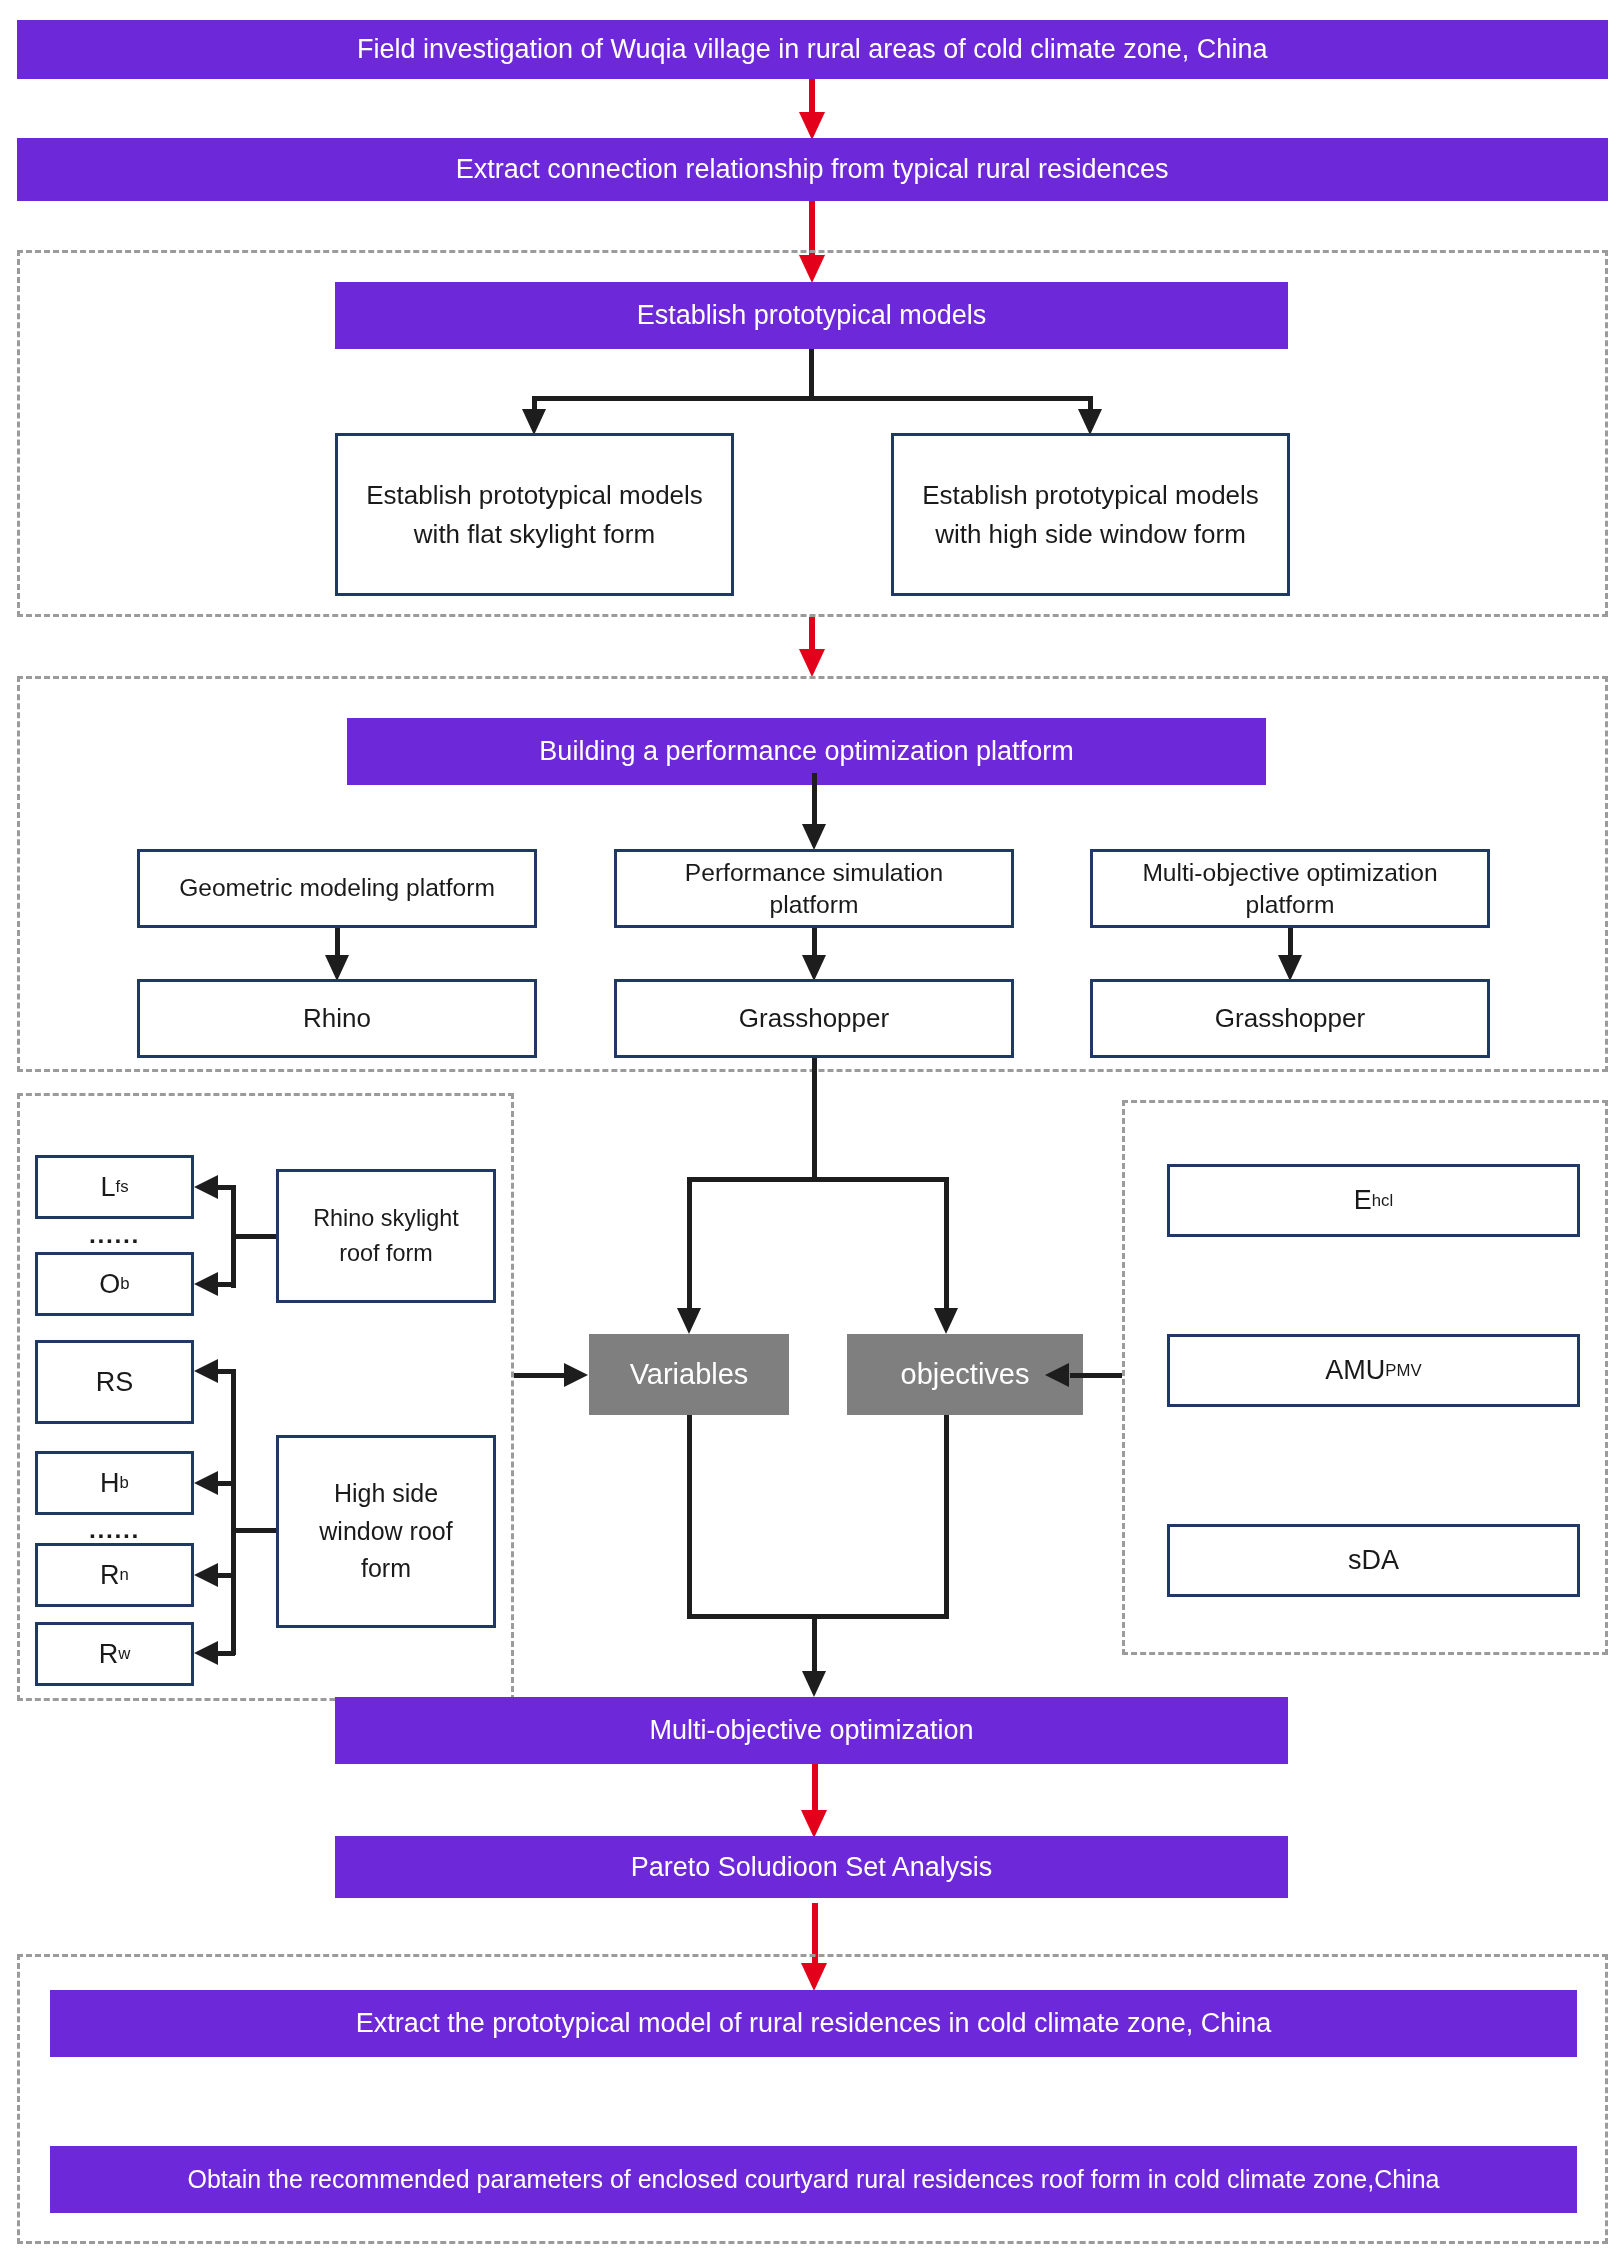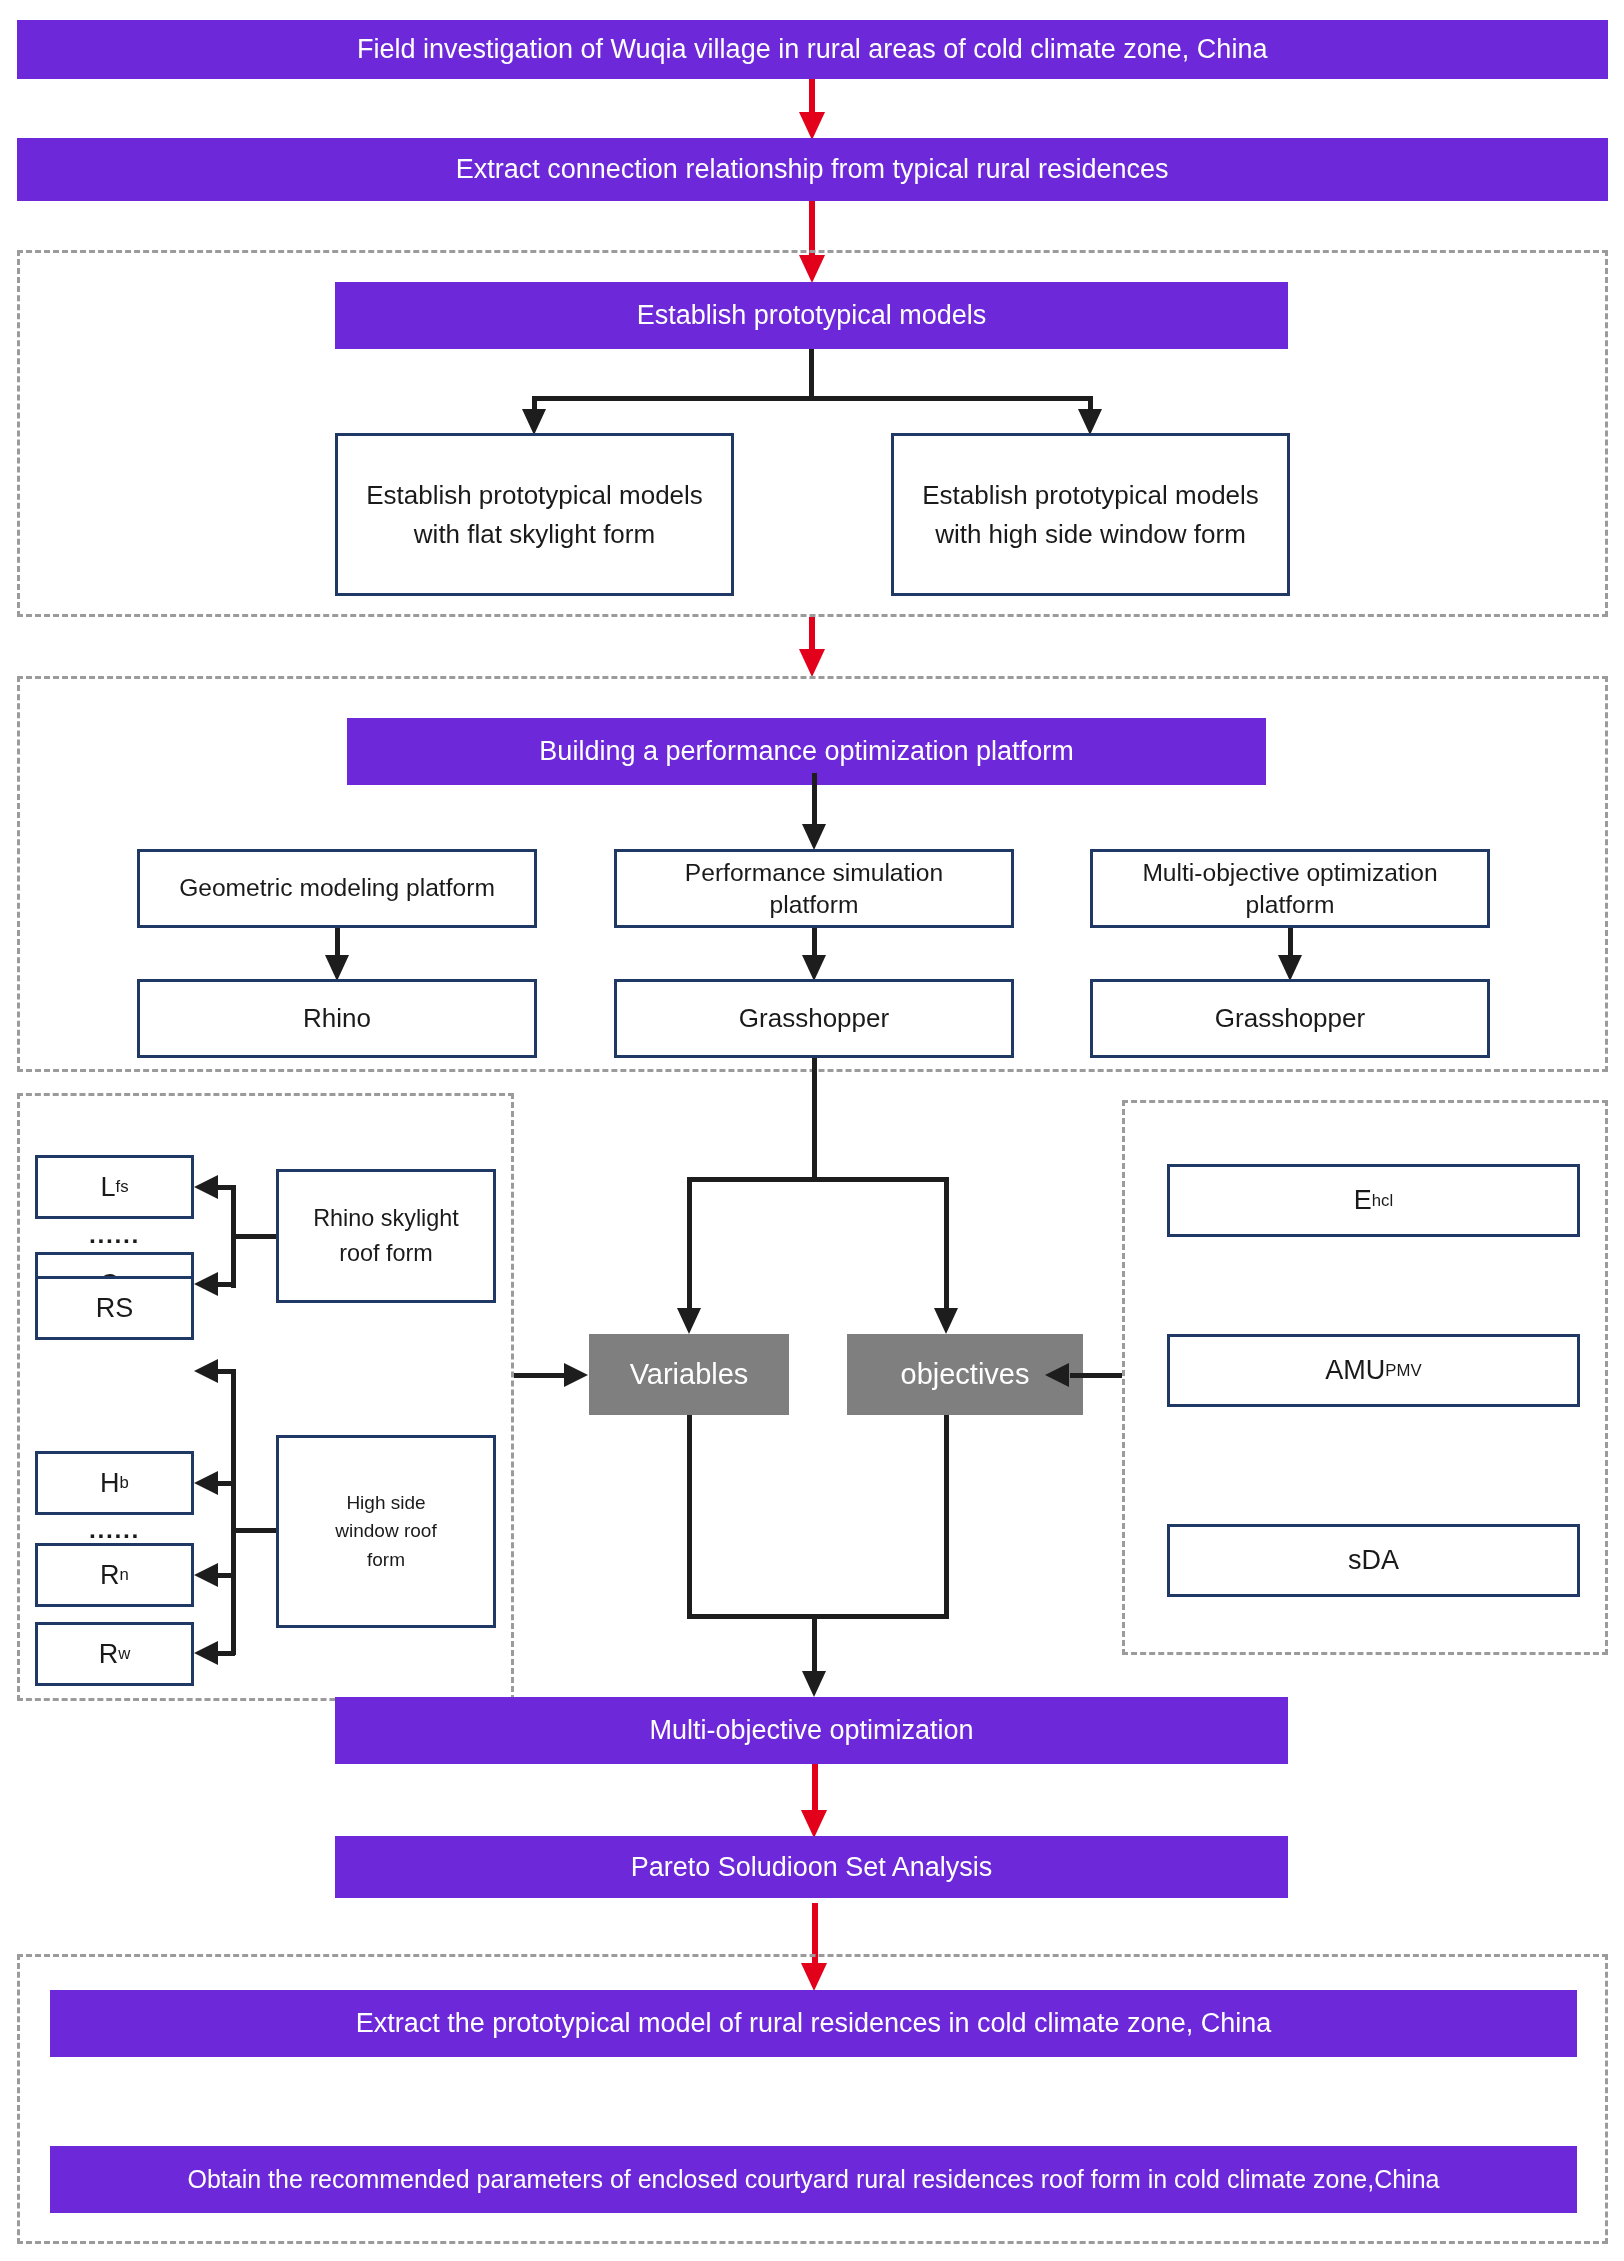--- a/index.html
+++ b/index.html
@@ -153,27 +153,27 @@
 <div class="wbox" style="left:276px;top:1169px;width:220px;height:134px;font-size:23.4px;line-height:1.5;">Rhino skylight
 roof form</div>
 
 <div class="line" style="left:231px;top:1185px;width:4.5px;height:103px;"></div>
 <div class="line" style="left:231px;top:1234px;width:45px;height:4.5px;"></div>
 <div class="line" style="left:218px;top:1185px;width:16.7px;height:4.5px;"></div>
 <div class="arr-left" style="left:194px;top:1175px;"></div>
 <div class="line" style="left:218px;top:1282px;width:16.7px;height:4.5px;"></div>
 <div class="arr-left" style="left:194px;top:1272px;"></div>
 
-<div class="wbox sbox" style="left:35px;top:1276px;width:159px;height:64px;"><span>RS</span><sub></sub></div>
+<div class="wbox sbox" style="left:35px;top:1340px;width:159px;height:84px;"><span>RS</span><sub></sub></div>
 <div class="wbox sbox" style="left:35px;top:1451px;width:159px;height:64px;"><span>H</span><sub>b</sub></div>
 <div class="dots" style="left:35px;top:1516px;width:159px;height:27px;">......</div>
 <div class="wbox sbox" style="left:35px;top:1543px;width:159px;height:64px;"><span>R</span><sub>n</sub></div>
 <div class="wbox sbox" style="left:35px;top:1622px;width:159px;height:64px;"><span>R</span><sub>w</sub></div>
 
-<div class="wbox" style="left:276px;top:1435px;width:220px;height:193px;font-size:19px;line-height:1.5;">High side
+<div class="wbox" style="left:276px;top:1435px;width:220px;height:193px;font-size:25px;line-height:1.5;">High side
 window roof
 form</div>
 
 <div class="line" style="left:231px;top:1369px;width:4.5px;height:286px;"></div>
 <div class="line" style="left:231px;top:1528px;width:45px;height:4.5px;"></div>
 <div class="line" style="left:218px;top:1369px;width:16.7px;height:4.5px;"></div>
 <div class="arr-left" style="left:194px;top:1359px;"></div>
 <div class="line" style="left:218px;top:1481px;width:16.7px;height:4.5px;"></div>
 <div class="arr-left" style="left:194px;top:1471px;"></div>
 <div class="line" style="left:218px;top:1573px;width:16.7px;height:4.5px;"></div>

